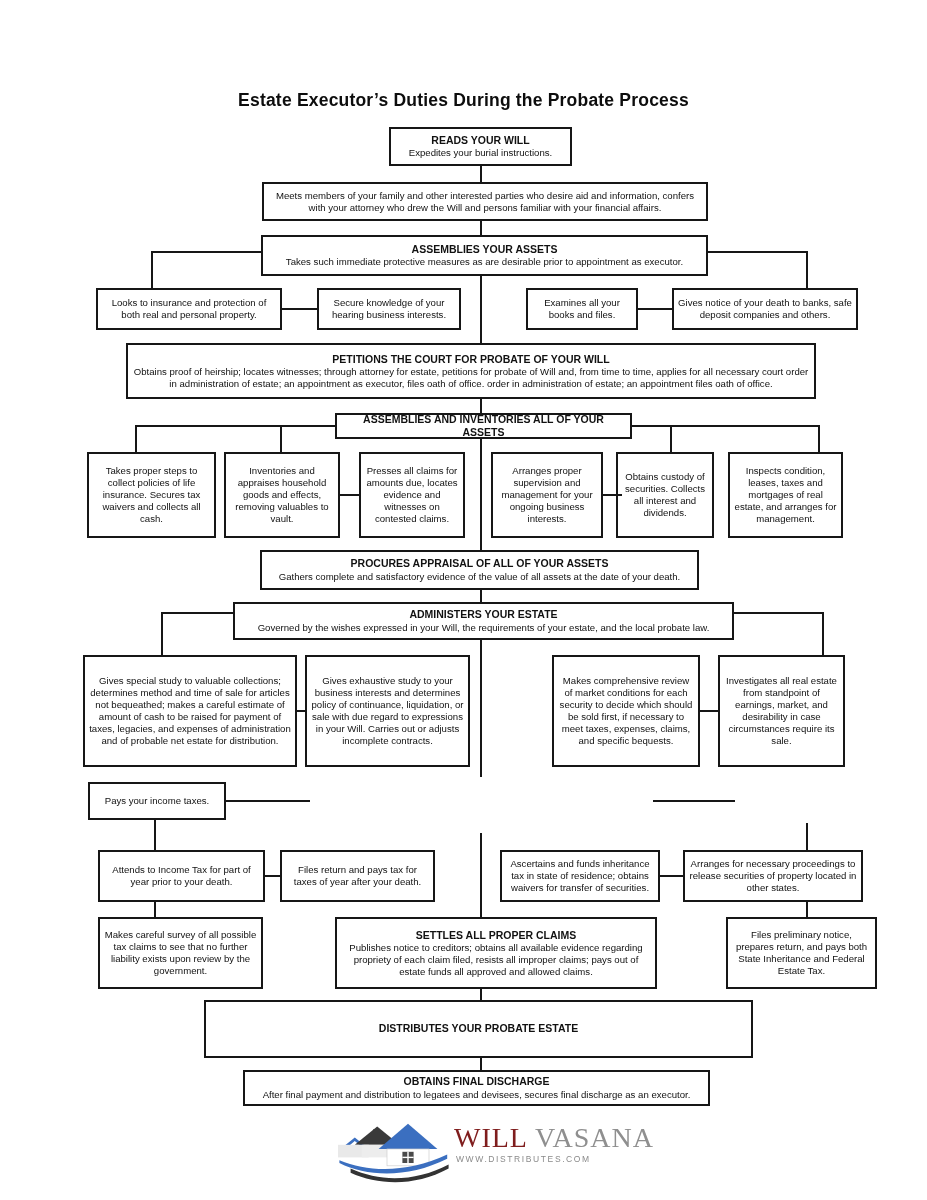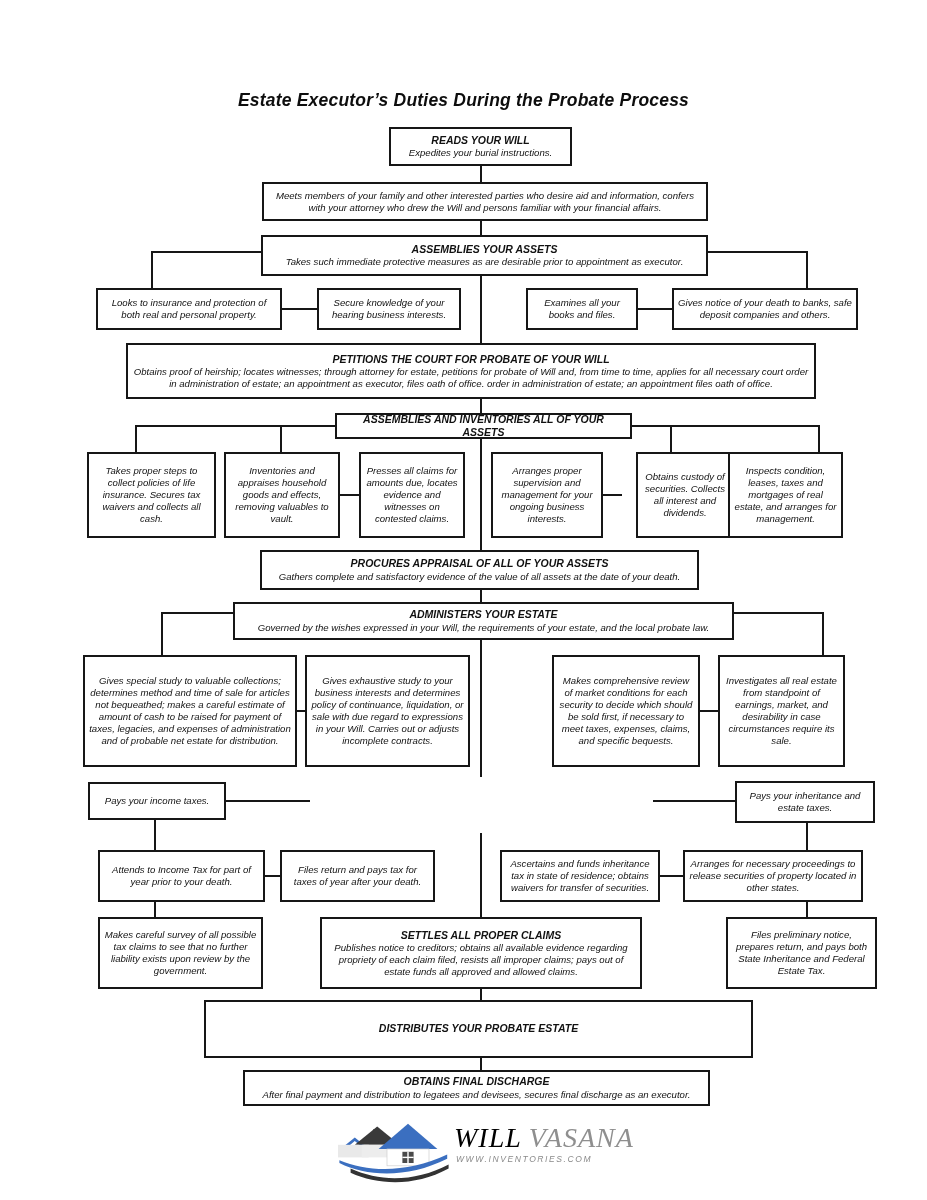--- a/index.html
+++ b/index.html
@@ -1,38 +1,38 @@
 <!DOCTYPE html>
 <html><head>
 <meta charset="utf-8">
 <style>
   html,body{margin:0;padding:0;background:#fff;}
   #canvas{
     position:relative;width:927px;height:1200px;background:#ffffff;
-    font-family:"Liberation Sans",sans-serif;color:#111;overflow:hidden;font-style:italic;
+    font-family:"Liberation Sans",sans-serif;color:#111;overflow:hidden;
   }
   .chart-title{
     position:absolute;left:0;right:0;top:90px;text-align:center;
     font-size:17.5px;font-weight:bold;letter-spacing:0.2px;color:#0d0d0d;
   }
   .node{
     position:absolute;border:2px solid #161616;background:#fff;
     display:flex;flex-direction:column;justify-content:center;align-items:center;
     text-align:center;box-sizing:border-box;padding:2px 4px;
   }
   .node .hd{font-weight:bold;font-size:10.5px;line-height:1.25;}
   .node .bd{font-size:9.6px;line-height:1.24;}
   .v-line,.h-line{position:absolute;background:#161616;}
   .v-line{width:2px;}
   .h-line{height:2px;}
   
   .logo{position:absolute;left:338px;top:1114px;width:320px;height:78px;display:flex;align-items:flex-start;}
   .logo-text{display:flex;flex-direction:column;margin-left:4px;margin-top:10px;}
   .brand{font-family:"Liberation Serif",serif;font-size:28px;line-height:1;white-space:nowrap;letter-spacing:1px;}
-  .brand .b1{color:#000000;}
+  .brand .b1{color:#7f1d1d;}
   .brand .b2{color:#8f8f8f;margin-left:7px;margin-top:32px;}
   .site{font-size:8.5px;letter-spacing:1.6px;color:#8a8a8a;margin-top:2px;margin-left:2px;}
 </style>
 </head>
 <body>
 
 <div id="canvas">
 
   <div class="chart-title">Estate Executor’s Duties During the Probate Process</div>
 
@@ -77,21 +77,21 @@
   </div>
   <div class="node" style="left:224px;top:452px;width:116px;height:86px">
     <div class="bd">Inventories and appraises household goods and effects, removing valuables to vault.</div>
   </div>
   <div class="node" style="left:359px;top:452px;width:106px;height:86px">
     <div class="bd">Presses all claims for amounts due, locates evidence and witnesses on contested claims.</div>
   </div>
   <div class="node" style="left:491px;top:452px;width:112px;height:86px">
     <div class="bd">Arranges proper supervision and management for your ongoing business interests.</div>
   </div>
-  <div class="node" style="left:636px;top:452px;width:98px;height:86px">
+  <div class="node" style="left:616px;top:452px;width:98px;height:86px">
     <div class="bd">Obtains custody of securities. Collects all interest and dividends.</div>
   </div>
   <div class="node" style="left:728px;top:452px;width:115px;height:86px">
     <div class="bd">Inspects condition, leases, taxes and mortgages of real estate, and arranges for management.</div>
   </div>
 
   <div class="node" style="left:260px;top:550px;width:439px;height:40px">
     <div class="hd">PROCURES APPRAISAL OF ALL OF YOUR ASSETS</div>
     <div class="bd">Gathers complete and satisfactory evidence of the value of all assets at the date of your death.</div>
   </div>
@@ -110,41 +110,38 @@
   <div class="node" style="left:552px;top:655px;width:148px;height:112px">
     <div class="bd">Makes comprehensive review of market conditions for each security to decide which should be sold first, if necessary to meet taxes, expenses, claims, and specific bequests.</div>
   </div>
   <div class="node" style="left:718px;top:655px;width:127px;height:112px">
     <div class="bd">Investigates all real estate from standpoint of earnings, market, and desirability in case circumstances require its sale.</div>
   </div>
 
   <div class="node" style="left:88px;top:782px;width:138px;height:38px">
     <div class="bd">Pays your income taxes.</div>
   </div>
-  <div class="node" style="left:735px;top:781px;width:140px;height:42px">
-    <div class="bd">Pays your inheritance and estate taxes.</div>
-  </div>
 
   <div class="node" style="left:98px;top:850px;width:167px;height:52px">
     <div class="bd">Attends to Income Tax for part of year prior to your death.</div>
   </div>
   <div class="node" style="left:280px;top:850px;width:155px;height:52px">
     <div class="bd">Files return and pays tax for taxes of year after your death.</div>
   </div>
   <div class="node" style="left:500px;top:850px;width:160px;height:52px">
     <div class="bd">Ascertains and funds inheritance tax in state of residence; obtains waivers for transfer of securities.</div>
   </div>
   <div class="node" style="left:683px;top:850px;width:180px;height:52px">
     <div class="bd">Arranges for necessary proceedings to release securities of property located in other states.</div>
   </div>
 
   <div class="node" style="left:98px;top:917px;width:165px;height:72px">
     <div class="bd">Makes careful survey of all possible tax claims to see that no further liability exists upon review by the government.</div>
   </div>
-  <div class="node" style="left:320px;top:917px;width:322px;height:72px">
+  <div class="node" style="left:335px;top:917px;width:322px;height:72px">
     <div class="hd">SETTLES ALL PROPER CLAIMS</div>
     <div class="bd">Publishes notice to creditors; obtains all available evidence regarding propriety of each claim filed, resists all improper claims; pays out of estate funds all approved and allowed claims.</div>
   </div>
   <div class="node" style="left:726px;top:917px;width:151px;height:72px">
     <div class="bd">Files preliminary notice, prepares return, and pays both State Inheritance and Federal Estate Tax.</div>
   </div>
 
   <div class="node" style="left:204px;top:1000px;width:549px;height:58px">
     <div class="hd">DISTRIBUTES YOUR PROBATE ESTATE</div>
   </div>
@@ -209,17 +206,17 @@
       <line x1="100" y1="54" x2="100" y2="70" stroke="#fff" stroke-width="2"></line>
       <line x1="92" y1="62" x2="108" y2="62" stroke="#fff" stroke-width="2"></line>
 
       <path d="M2,66 C45,84 100,84 156,58 L156,64 C100,92 42,90 2,70 Z" fill="#3b6fc0"></path>
       <path d="M18,78 C62,98 112,96 158,72 L158,78 C110,104 58,102 18,84 Z" fill="#333333"></path>
     </svg>
     <div class="logo-text">
       <div class="brand">
         <span class="b1">WILL</span><span class="b2">VASANA</span>
       </div>
-      <div class="site">WWW.INVENTORIES.COM</div>
+      <div class="site">WWW.DISTRIBUTES.COM</div>
     </div>
   </div>
 
 </div>
 
 </body></html>

